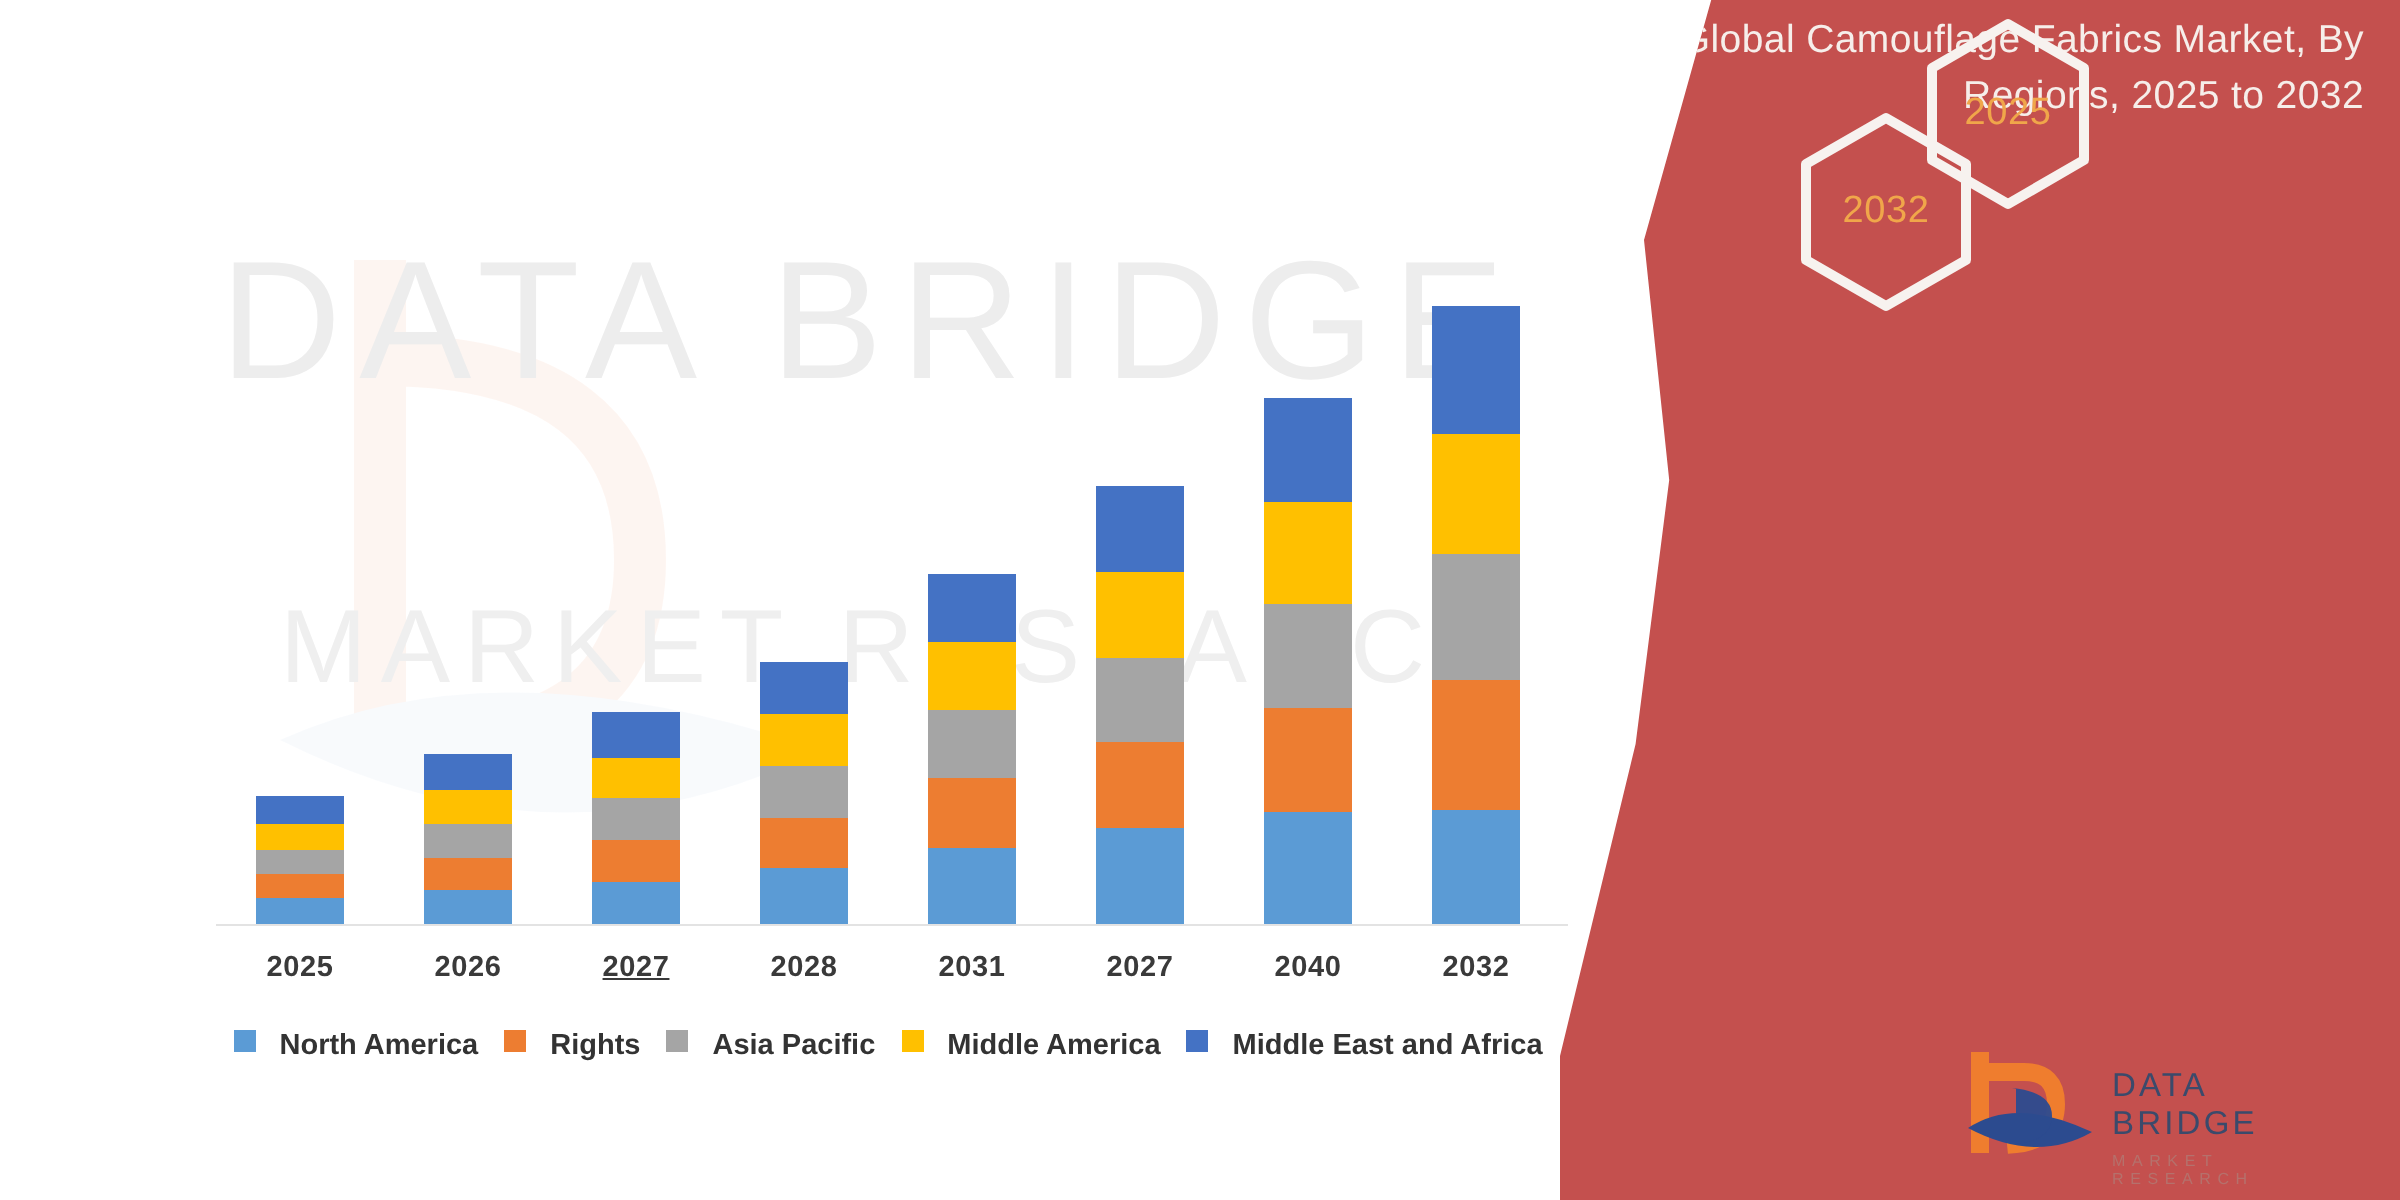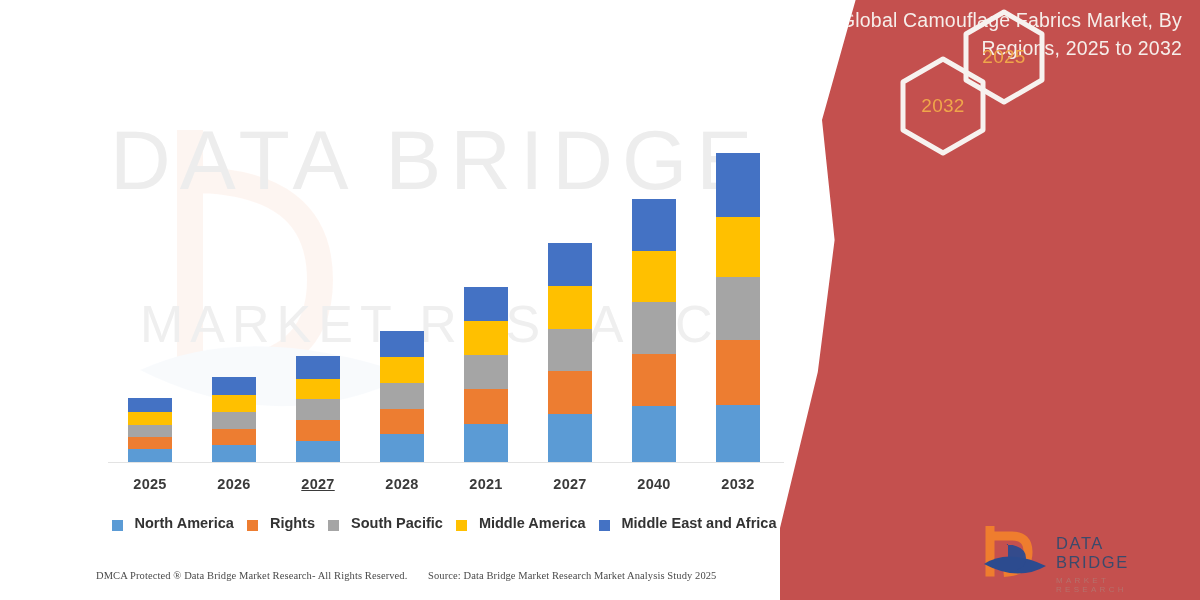--- a/index.html
+++ b/index.html
@@ -91,21 +91,21 @@
   .xlabel{
     position:absolute; width:84px; text-align:center;
     color:#3a3a3a; font-size:14.5px; font-weight:700; letter-spacing:.3px;
   }
 
   
   .legend{
     position:absolute; left:108px; top:512px; width:672px; height:22px;
     display:flex; align-items:center; justify-content:center; gap:13px;
   }
-  .legend-item{ display:flex; align-items:flex-end; gap:12px; }
+  .legend-item{ display:flex; align-items:flex-start; gap:12px; }
   .legend-swatch{ width:11px; height:11px; display:block; }
   .legend-label{ color:#333; font-size:14.5px; font-weight:700; white-space:nowrap; }
 
   
   .footer{ position:absolute; left:0; top:570px; width:800px; height:20px; }
   .footer-left{
     position:absolute; left:96px; top:0; color:#4a4a4a;
     font-family:"Liberation Serif", serif; font-size:10.5px; letter-spacing:.1px;
   }
   .footer-right{
@@ -204,53 +204,49 @@
             <div class="seg" title="Europe 2032: 0.78" style="background: rgb(237, 125, 49); height: 65.1405px;"></div>
             <div class="seg" title="North America 2032: 0.68" style="background: rgb(91, 155, 213); height: 56.7892px;"></div>
           </div>
         </div>
       </div>
     <div class="xlabels">
         <div class="xlabel" style="left: 0px;">2025</div>
         <div class="xlabel" style="left: 84px;">2026</div>
         <div class="xlabel" style="left: 168px; text-decoration: underline;">2027</div>
         <div class="xlabel" style="left: 252px;">2028</div>
-        <div class="xlabel" style="left: 336px;">2021</div>
+        <div class="xlabel" style="left: 336px;">2031</div>
         <div class="xlabel" style="left: 420px;">2027</div>
         <div class="xlabel" style="left: 504px;">2040</div>
         <div class="xlabel" style="left: 588px;">2032</div>
       </div>
     <div class="legend">
         <div class="legend-item">
           <span class="legend-swatch" style="background: rgb(91, 155, 213);"></span>
           <span class="legend-label">North America</span>
         </div>
         <div class="legend-item">
           <span class="legend-swatch" style="background: rgb(237, 125, 49);"></span>
           <span class="legend-label">Rights</span>
         </div>
         <div class="legend-item">
           <span class="legend-swatch" style="background: rgb(165, 165, 165);"></span>
-          <span class="legend-label">South Pacific</span>
+          <span class="legend-label">Asia Pacific</span>
         </div>
         <div class="legend-item">
           <span class="legend-swatch" style="background: rgb(255, 192, 0);"></span>
           <span class="legend-label">Middle America</span>
         </div>
         <div class="legend-item">
           <span class="legend-swatch" style="background: rgb(68, 114, 196);"></span>
           <span class="legend-label">Middle East and Africa</span>
         </div>
       </div>
   </div>
 
-  <div class="footer">
-    <div class="footer-left">DMCA Protected ® Data Bridge Market Research- All Rights Reserved.</div>
-    <div class="footer-right">Source: Data Bridge Market Research  Market Analysis Study 2025</div>
-  </div>
 
   <div class="red-panel">
     <div class="red-panel-inner">
       <div class="panel-title">Global Camouflage Fabrics Market, By Regions, 2025 to 2032</div>
 
       <div class="hex hex-2032">
         <svg viewBox="0 0 92 102" width="92" height="102">
           <polygon points="46,4 86,27 86,75 46,98 6,75 6,27" fill="none" stroke="#f7f2ef" stroke-width="5" stroke-linejoin="round"></polygon>
         </svg>
         <span>2032</span>

